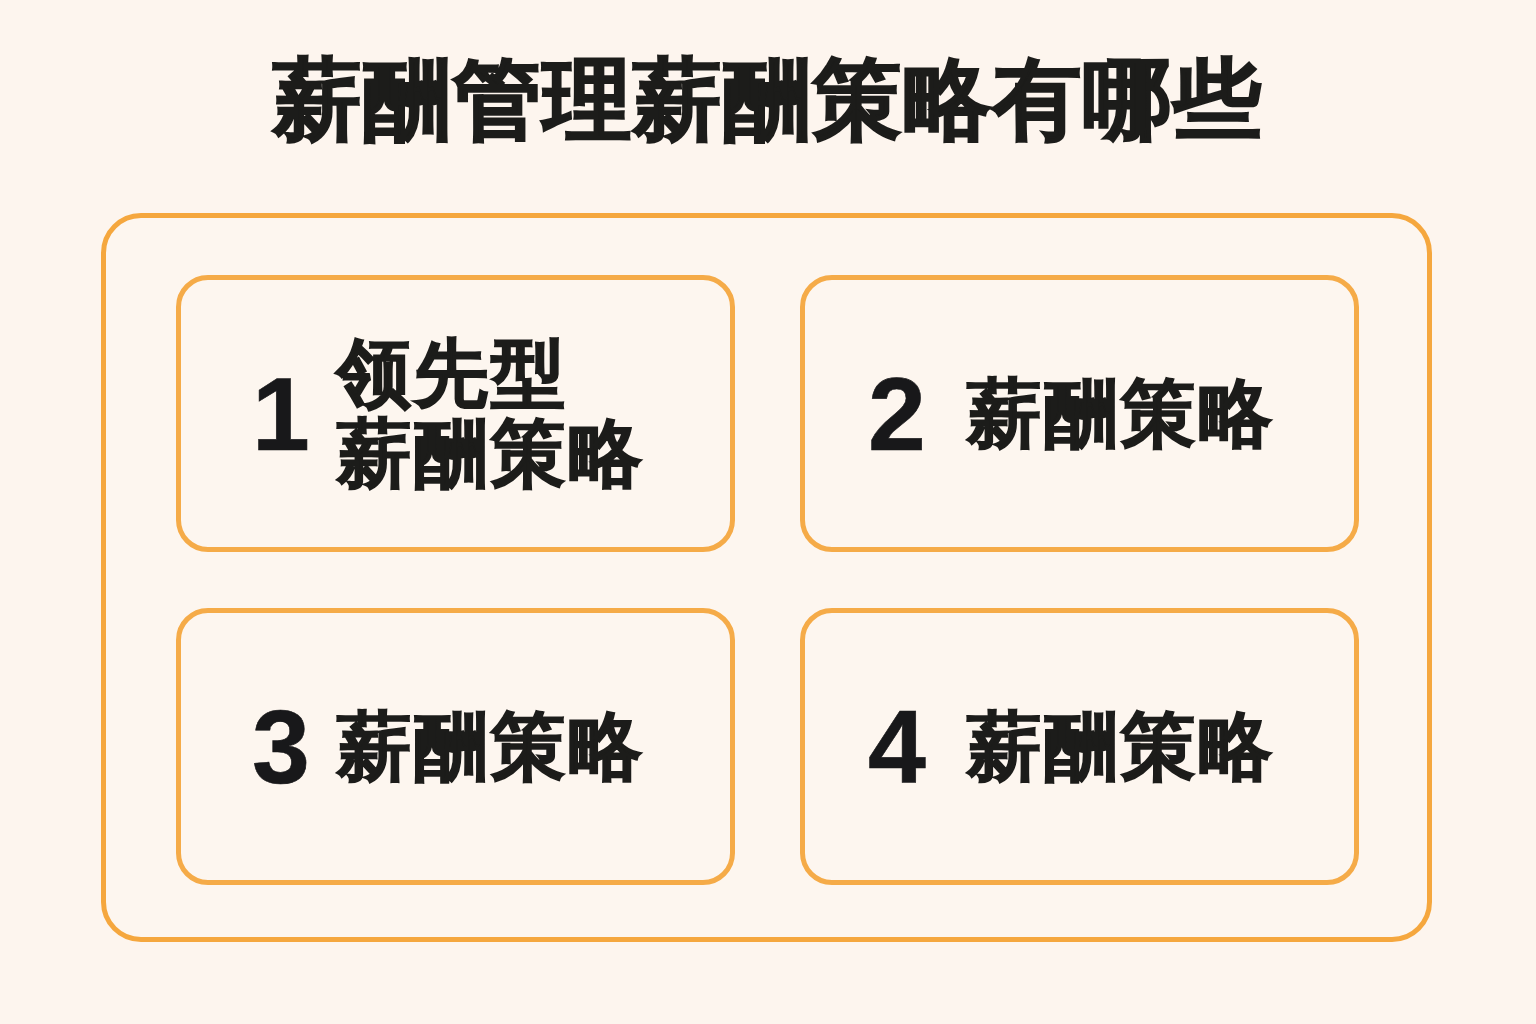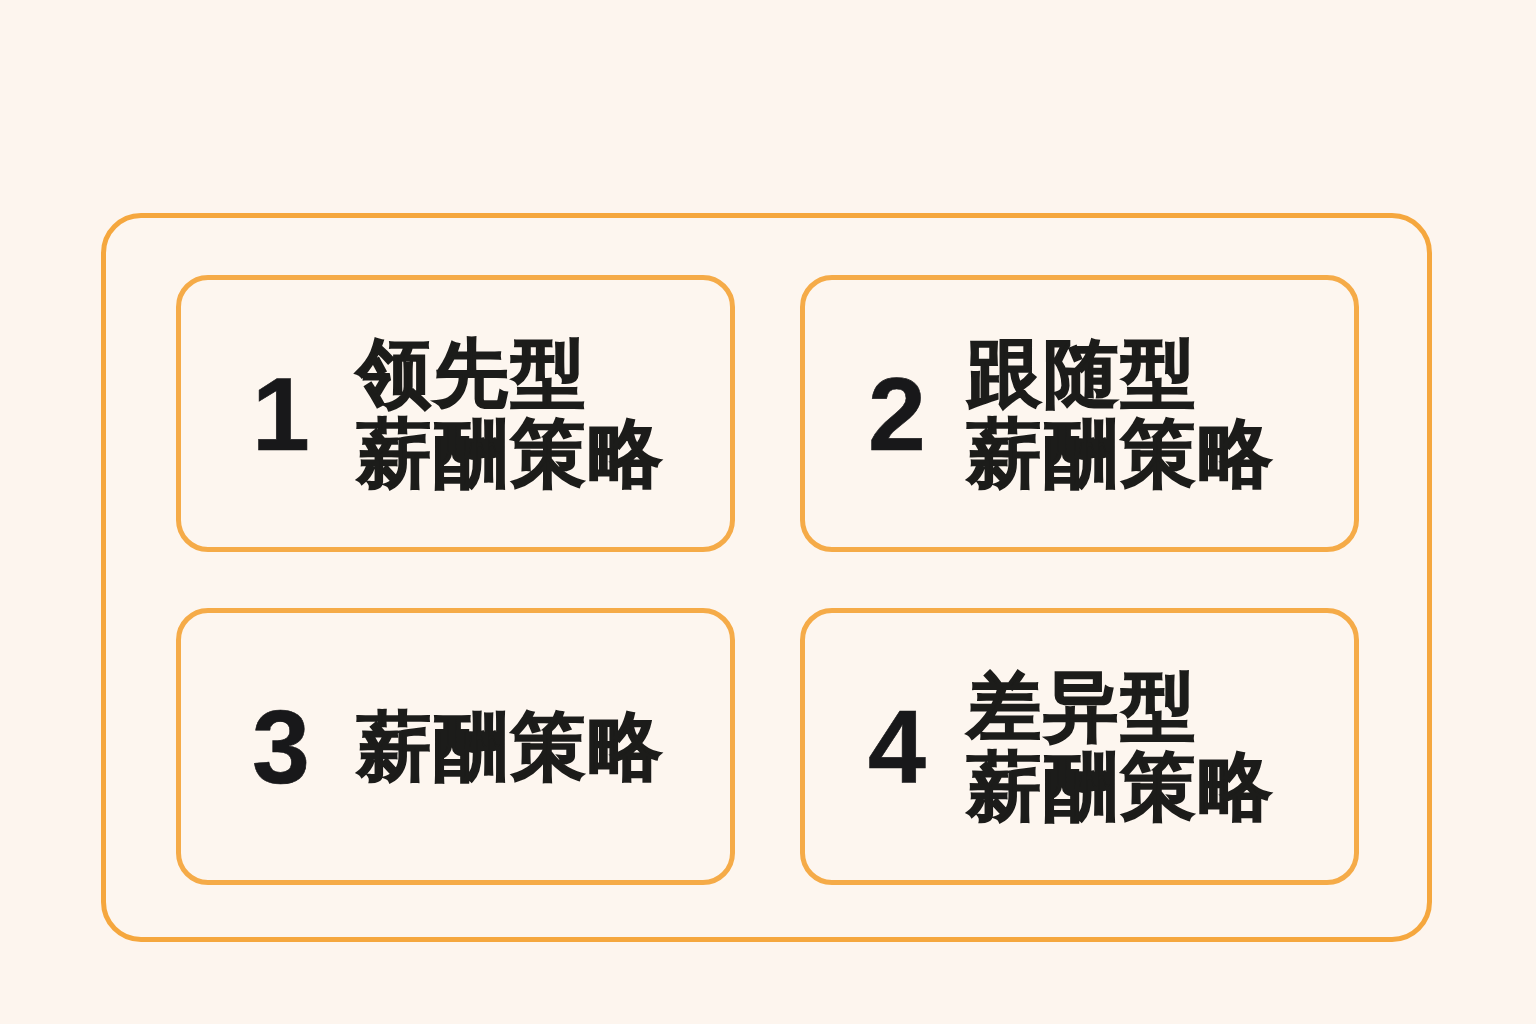--- a/index.html
+++ b/index.html
@@ -86,21 +86,21 @@
     flex: 0 0 96px;
     text-align: center;
     letter-spacing: 0;
     -webkit-text-stroke: 0.6px #18181a;
   }
 
   .card-text {
     display: flex;
     flex-direction: column;
     justify-content: center;
-    margin-left: 28px;
+    margin-left: 8px;
   }
 
   .card-line {
     font-size: 74px;
     line-height: 1.08;
     font-weight: 700;
     color: #1c1c1a;
     letter-spacing: 3px;
     white-space: nowrap;
     -webkit-text-stroke: 1.6px #1c1c1a;
@@ -110,50 +110,49 @@
   .card--2 .card-text,
   .card--4 .card-text { margin-left: 30px; }
   .card--2 .card-number,
   .card--4 .card-number { flex-basis: 80px; width: 80px; }
 </style>
 </head>
 <body>
 
 <div class="canvas">
 
+  <div class="page-title">薪酬管理薪酬策略有哪些</div>
 
   <div class="outer-frame"></div>
 
   <div class="card-grid">
 
     <div class="card card--1">
       <div class="card-number">1</div>
       <div class="card-text">
         <div class="card-line">领先型</div>
         <div class="card-line">薪酬策略</div>
       </div>
     </div>
 
     <div class="card card--2">
       <div class="card-number">2</div>
       <div class="card-text">
-        <div class="card-line">跟随型</div>
         <div class="card-line">薪酬策略</div>
       </div>
     </div>
 
     <div class="card card--3">
       <div class="card-number">3</div>
       <div class="card-text">
         <div class="card-line">薪酬策略</div>
       </div>
     </div>
 
     <div class="card card--4">
       <div class="card-number">4</div>
       <div class="card-text">
-        <div class="card-line">差异型</div>
         <div class="card-line">薪酬策略</div>
       </div>
     </div>
 
   </div>
 </div>
 
 </body></html>

